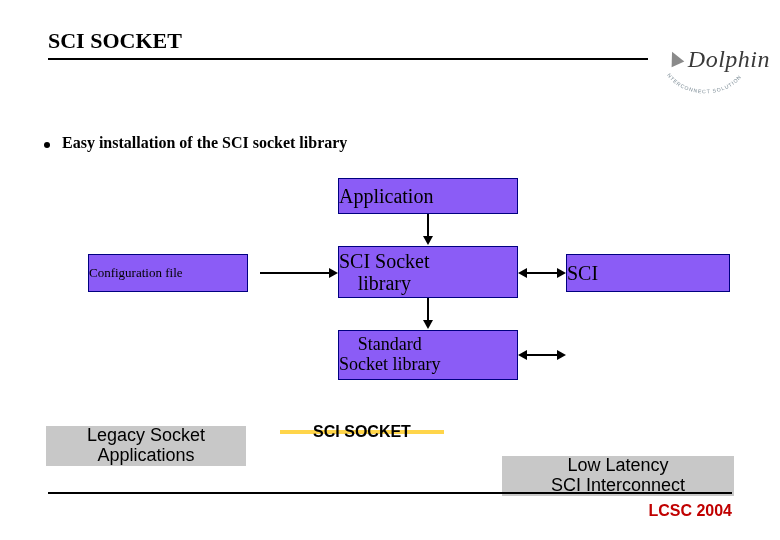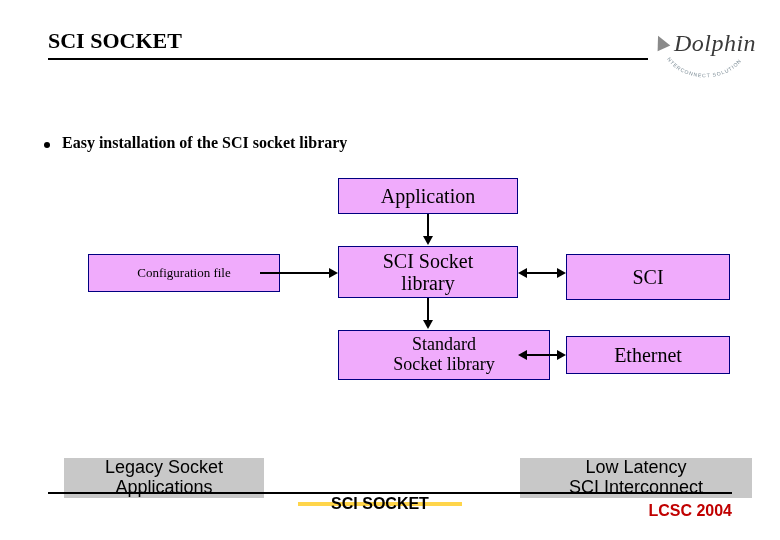--- a/index.html
+++ b/index.html
@@ -30,23 +30,23 @@
     position: absolute;
     left: 48px;
     top: 58px;
     width: 600px;
     height: 2px;
     background: #000;
   }
   .logo {
     position: absolute;
     right: 10px;
-    top: 30px;
+    top: 46px;
     width: 130px;
-    text-align: center;
+    text-align: right;
   }
   .logo-text {
     font-family: Georgia, "Times New Roman", serif;
     font-size: 24px;
     font-style: italic;
     letter-spacing: 0.5px;
     color: #3a3a3a;
   }
   .logo-fin {
     width: 0;
@@ -80,24 +80,23 @@
     top: 142px;
     width: 6px;
     height: 6px;
     background: #000;
     border-radius: 50%;
   }
 
   .box {
     position: absolute;
     border: 1.5px solid #000080;
-    background: #f0abfc;
-    display: flex;
-    align-items: center;
-    justify-content: center;
+    background: #8b5cf6;
+    display: flex;
+    align-items: center;
     text-align: center;
     font-size: 20px;
     box-sizing: border-box;
     line-height: 1.1;
   }
   .box.small-text { font-size: 13px; }
 
   .arrow {
     position: absolute;
   }
@@ -130,26 +129,26 @@
   }
   .arrow.h .head-l {
     width: 0; height: 0;
     border-top: 5px solid transparent;
     border-bottom: 5px solid transparent;
     border-right: 9px solid #000;
   }
 
   .bottom-band {
     position: absolute;
-    left: 64px;
+    left: 46px;
     top: 426px;
     width: 688px;
     height: 72px;
     display: flex;
-    align-items: flex-end;
+    align-items: flex-start;
     gap: 18px;
   }
   .gray-tile {
     background: #c8c8c8;
     display: flex;
     align-items: center;
     justify-content: center;
     font-family: Arial, Helvetica, sans-serif;
     font-size: 18px;
     text-align: center;
@@ -225,63 +224,60 @@
 
   <div class="box" style="left:338px; top:178px; width:180px; height:36px;">
     <span>Application</span>
   </div>
 
   <div class="arrow v" style="left:423px; top:214px; width:10px;">
     <div class="shaft" style="height:22px;"></div>
     <div class="head"></div>
   </div>
 
-  <div class="box small-text" style="left:88px; top:254px; width:192px; height:38px;">
+  <div class="box small-text" style="left:88px; top:254px; width:160px; height:38px;">
     <span>Configuration file</span>
   </div>
 
   <div class="arrow h" style="left:260px; top:268px; width:78px; height:10px;">
     <div class="shaft"></div>
     <div class="head-r"></div>
   </div>
 
   <div class="box" style="left:338px; top:246px; width:180px; height:52px; white-space:pre-line;">
     <span>SCI Socket
 library</span>
   </div>
 
   <div class="arrow h" style="left:518px; top:268px; width:48px; height:10px;">
     <div class="head-l"></div>
     <div class="shaft"></div>
     <div class="head-r"></div>
   </div>
 
-  <div class="box" style="left:566px; top:254px; width:164px; height:46px;">
+  <div class="box" style="left:566px; top:254px; width:164px; height:38px;">
     <span>SCI</span>
   </div>
 
   <div class="arrow v" style="left:423px; top:298px; width:10px;">
     <div class="shaft" style="height:22px;"></div>
     <div class="head"></div>
   </div>
 
-  <div class="box" style="left:338px; top:330px; width:212px; height:50px; font-size:18px; white-space:pre-line;">
+  <div class="box" style="left:338px; top:330px; width:180px; height:50px; font-size:18px; white-space:pre-line;">
     <span>Standard
 Socket library</span>
   </div>
 
   <div class="arrow h" style="left:518px; top:350px; width:48px; height:10px;">
     <div class="head-l"></div>
     <div class="shaft"></div>
     <div class="head-r"></div>
   </div>
 
-  <div class="box" style="left:566px; top:336px; width:164px; height:38px;">
-    <span>Ethernet</span>
-  </div>
 
   <div class="bottom-band">
     <div class="gray-tile left" style="white-space:pre-line;">
       <span>Legacy Socket
 Applications</span>
     </div>
     <div class="gray-tile mid">
       <div class="red-pill">
         <span>SCI SOCKET</span>
       </div>

